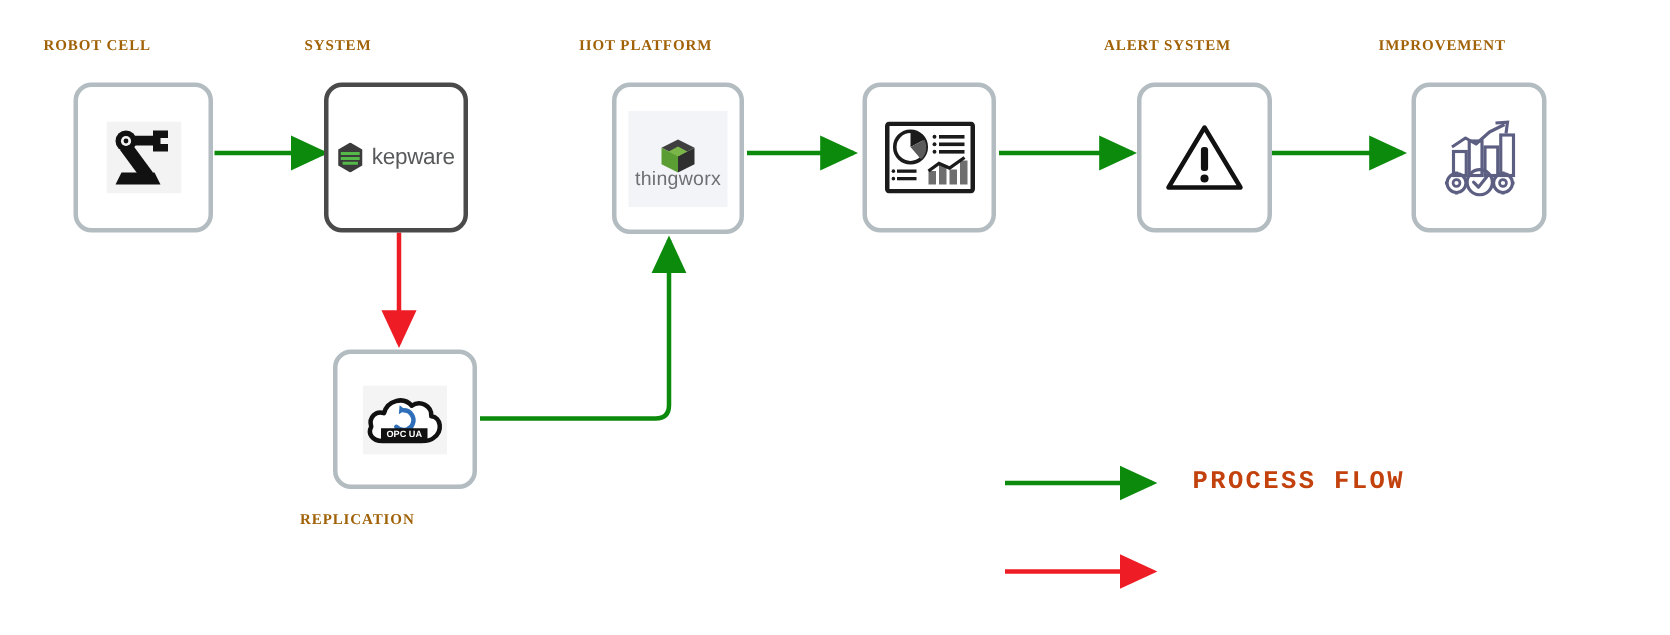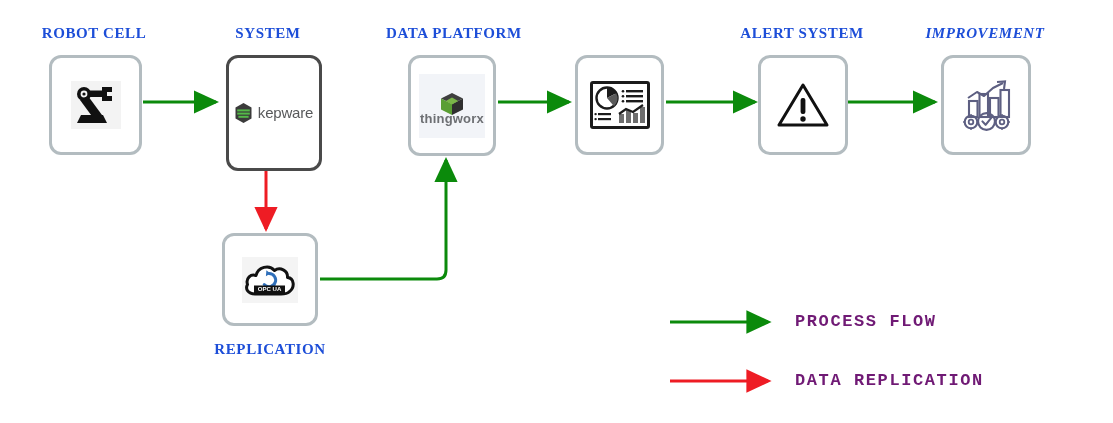--- a/index.html
+++ b/index.html
@@ -34,37 +34,37 @@
     align-items: center;
     justify-content: center;
   }
   .node.emphasis {
     border: 3px solid #4a4a4a;
   }
   .node-label {
     position: absolute;
     font-family: "Liberation Serif", serif;
     font-weight: bold;
-    font-size: 15px;
+    font-size: 10px;
     letter-spacing: 0.6px;
-    color: #1d4ed8;
-    text-align: center;
+    color: #a16207;
+    text-align: left;
     white-space: nowrap;
   }
   .icon-wrap {
     display: block;
     line-height: 0;
   }
   .legend-text {
     position: absolute;
     font-family: "Liberation Mono", monospace;
     font-weight: bold;
     font-size: 17px;
     letter-spacing: 1.6px;
-    color: #701a75;
+    color: #c2410c;
     white-space: nowrap;
   }
   .logo-plate {
     background: #f2f4f8;
     display: flex;
     flex-direction: column;
     align-items: center;
     justify-content: center;
   }
   .tw-text {
@@ -118,56 +118,56 @@
     <line x1="266" y1="155" x2="266" y2="229" stroke="#ee1c24" stroke-width="3" marker-end="url(#ah-red)"></line>
 
     <path d="M 320,279 L 437,279 Q 446,279 446,270 L 446,160" fill="none" stroke="#0b8a0b" stroke-width="3" marker-end="url(#ah-green)"></path>
 
     <line x1="670" y1="322" x2="768" y2="322" stroke="#0b8a0b" stroke-width="3" marker-end="url(#ah-green-lg)"></line>
     <line x1="670" y1="381" x2="768" y2="381" stroke="#ee1c24" stroke-width="3" marker-end="url(#ah-red-lg)"></line>
   </svg>
 
   <div class="node-label" style="left:29px; top:25px; width:130px;">ROBOT CELL</div>
   <div class="node-label" style="left:203px; top:25px; width:130px;">SYSTEM</div>
-  <div class="node-label" style="left:386px; top:25px; width:132px;">DATA PLATFORM</div>
+  <div class="node-label" style="left:386px; top:25px; width:132px;">IIOT PLATFORM</div>
   <div class="node-label" style="left:736px; top:25px; width:132px;">ALERT SYSTEM</div>
-  <div class="node-label" style="left:919px; top:25px; width:132px;font-style:italic;">IMPROVEMENT</div>
+  <div class="node-label" style="left:919px; top:25px; width:132px;">IMPROVEMENT</div>
 
   <div class="node" style="left:49px; top:55px; width:93px; height:100px;">
     <span class="icon-wrap">
       <svg width="50" height="48" viewBox="0 0 50 48">
         <rect x="0" y="0" width="50" height="48" fill="#f3f3f3"></rect>
         <circle cx="13" cy="13" r="7" fill="#111"></circle>
         <circle cx="13" cy="13" r="3.4" fill="#f3f3f3"></circle>
         <circle cx="13" cy="13" r="1.6" fill="#111"></circle>
         <rect x="18" y="9.5" width="14" height="6.5" fill="#111"></rect>
         <path d="M31,6 L41,6 L41,11 L36,11 L36,15 L41,15 L41,20 L31,20 z" fill="#111"></path>
         <path d="M9,19 L17,15 L31,34 L23,38 z" fill="#111"></path>
         <path d="M10,34 L32,34 L36,42 L6,42 z" fill="#111"></path>
       </svg>
     </span>
   </div>
 
-  <div class="node emphasis" style="left:226px; top:55px; width:96px; height:116px;">
+  <div class="node emphasis" style="left:216px; top:55px; width:96px; height:100px;">
     <span class="icon-wrap">
       <div class="kep-row">
         <svg width="17" height="20" viewBox="0 0 17 20">
           <path d="M8.5,0 L16.5,4.6 L16.5,15.4 L8.5,20 L0.5,15.4 L0.5,4.6 z" fill="#3b3b3b"></path>
           <path d="M2.2,6.4 L14.8,6.4 L14.8,8.4 L2.2,8.4 z" fill="#54b948"></path>
           <path d="M2.2,9.6 L14.8,9.6 L14.8,11.6 L2.2,11.6 z" fill="#54b948"></path>
           <path d="M3.4,12.8 L13.6,12.8 L13.6,14.8 L3.4,14.8 z" fill="#54b948"></path>
         </svg>
         <span class="kep-text">kepware</span>
       </div>
     </span>
   </div>
 
   <div class="node" style="left:408px; top:55px; width:88px; height:101px;">
     <span class="icon-wrap">
-      <div class="logo-plate" style="width:66px; height:64px;font-weight:bold;">
+      <div class="logo-plate" style="width:66px; height:64px;">
         <svg width="26" height="24" viewBox="0 0 26 24">
           <path d="M13,1 L24,6.5 L13,12 L2,6.5 z" fill="#3f3f3f"></path>
           <path d="M2,6.5 L13,12 L13,23 L2,17.5 z" fill="#5a9e33"></path>
           <path d="M24,6.5 L13,12 L13,23 L24,17.5 z" fill="#2f2f2f"></path>
           <path d="M13,5.6 L19.2,9 L13,12.4 L6.8,9 z" fill="#7ab648"></path>
         </svg>
         <span class="tw-text">thingworx</span>
       </div>
     </span>
   </div>
@@ -256,15 +256,14 @@
         <path d="M33.3,30.8 L29.2,27.7 L33.7,24.9 z" fill="#2f6fba"></path>
         <rect x="12" y="28.5" width="31" height="7.5" fill="#111111"></rect>
         <text x="27.5" y="34.4" text-anchor="middle" font-family="Liberation Sans, sans-serif" font-size="6.1" font-weight="bold" fill="#ffffff">OPC UA</text>
       </svg>
     </span>
   </div>
 
   <div class="node-label" style="left:200px; top:341px; width:140px;">REPLICATION</div>
 
   <div class="legend-text" style="left:795px; top:312px;">PROCESS FLOW</div>
-  <div class="legend-text" style="left:795px; top:371px;">DATA REPLICATION</div>
 
 </div>
 
 </body></html>

